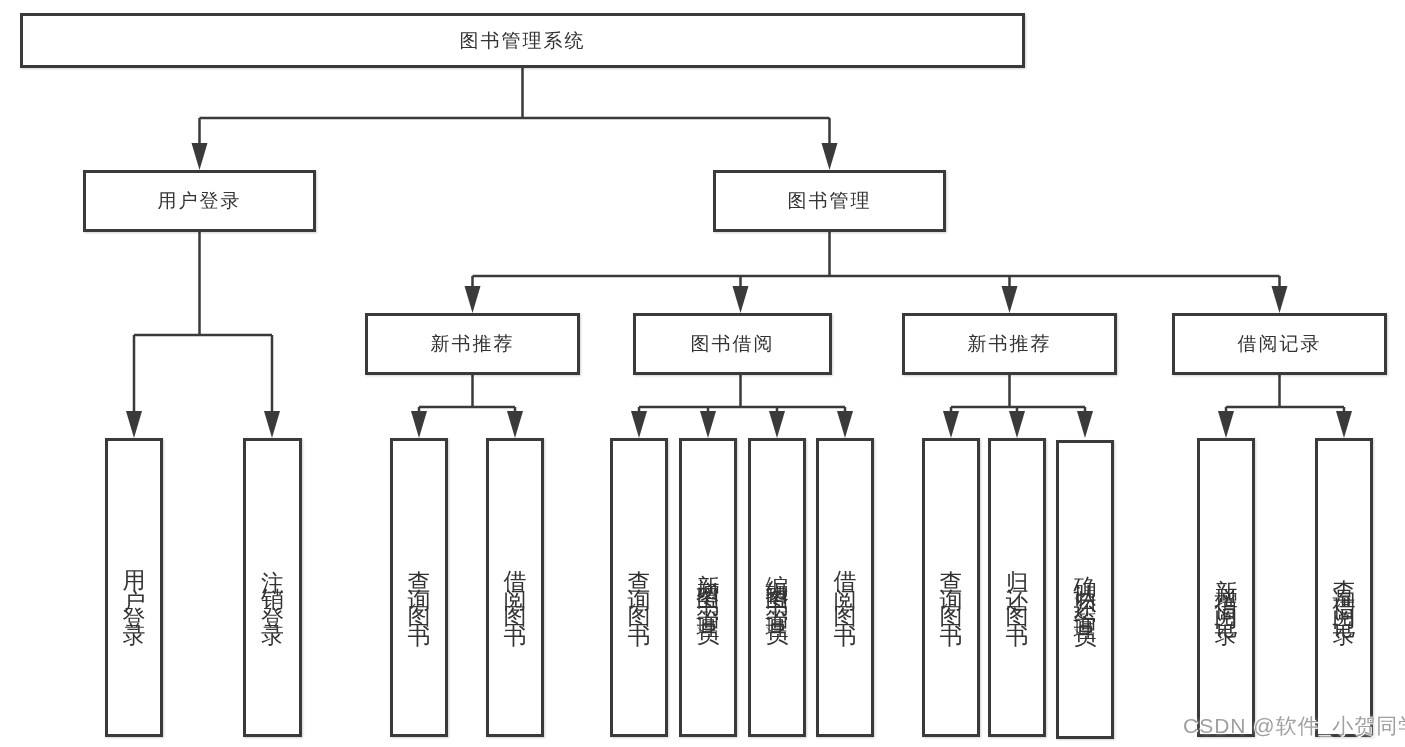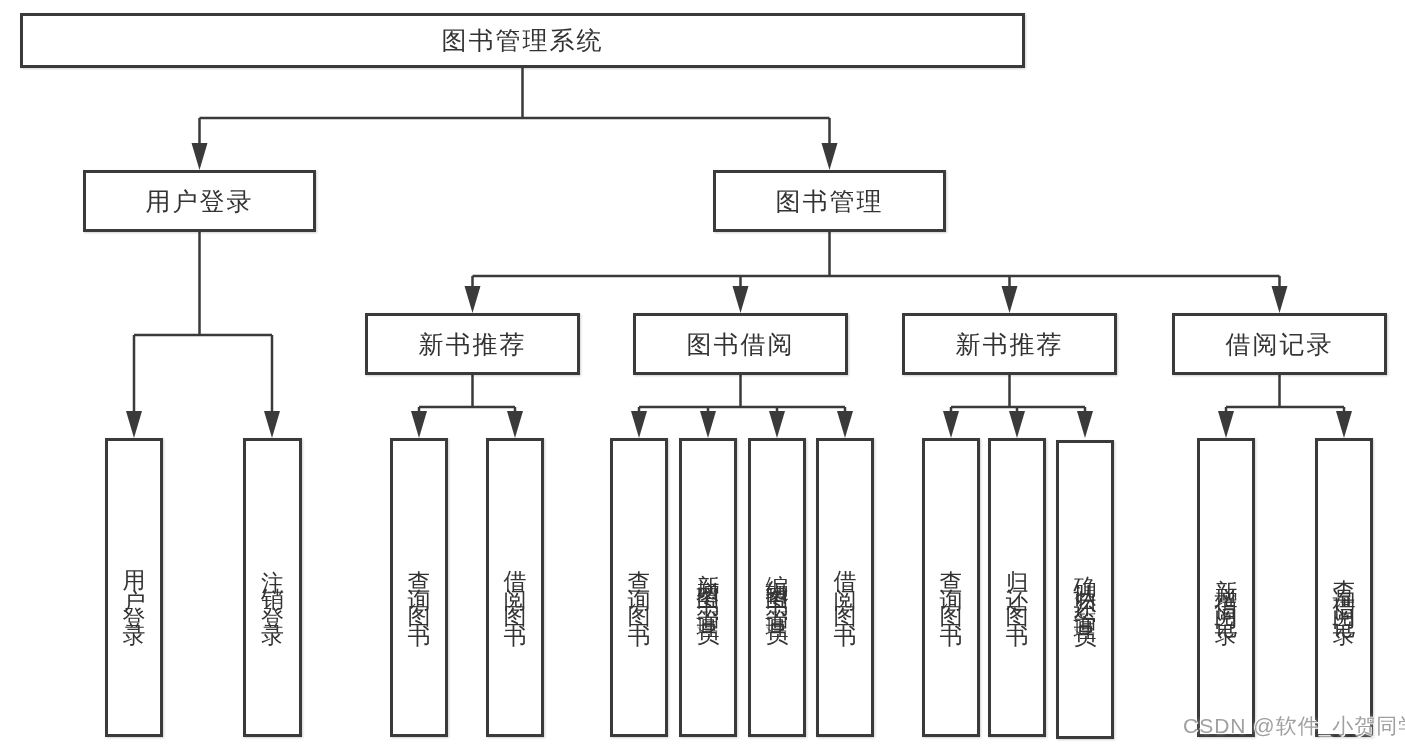--- a/index.html
+++ b/index.html
@@ -15,21 +15,21 @@
     position:absolute;
     box-sizing:border-box;
     border:3px solid #3a3a3a;
     background:#ffffff;
     color:#333333;
     display:flex;
     align-items:center;
     justify-content:center;
     box-shadow:1px 1px 2px rgba(0,0,0,0.18);
   }
-  .h{font-size:25px;letter-spacing:2px;white-space:nowrap;}
+  .h{font-size:19px;letter-spacing:2px;white-space:nowrap;}
   .v{
     writing-mode:vertical-rl;
     text-orientation:mixed;
     font-size:23px;
     line-height:1;
   }
   .ls18{letter-spacing:18px;}
   .ls9{letter-spacing:9px;}
   .ls7{letter-spacing:7px;}
   .watermark{
@@ -87,21 +87,21 @@
       <polygon points="1344,438 1336,411 1352,411"></polygon>
     </g>
   </svg>
 
   <div class="box h" style="left:20px;top:13px;width:1005px;height:55px">图书管理系统</div>
 
   <div class="box h" style="left:83px;top:170px;width:233px;height:62px">用户登录</div>
   <div class="box h" style="left:713px;top:170px;width:233px;height:62px">图书管理</div>
 
   <div class="box h" style="left:365px;top:313px;width:215px;height:62px">新书推荐</div>
-  <div class="box h" style="left:633px;top:313px;width:215px;height:62px">图书借阅</div>
+  <div class="box h" style="left:633px;top:313px;width:199px;height:62px">图书借阅</div>
   <div class="box h" style="left:902px;top:313px;width:215px;height:62px">新书推荐</div>
   <div class="box h" style="left:1172px;top:313px;width:215px;height:62px">借阅记录</div>
 
   <div class="box v ls18" style="left:105px;top:438px;width:58px;height:299px">用户登录</div>
   <div class="box v ls18" style="left:243px;top:438px;width:59px;height:299px">注销登录</div>
 
   <div class="box v ls18" style="left:390px;top:438px;width:58px;height:299px">查询图书</div>
   <div class="box v ls18" style="left:486px;top:438px;width:58px;height:299px">借阅图书</div>
 
   <div class="box v ls18" style="left:610px;top:438px;width:58px;height:299px">查询图书</div>

